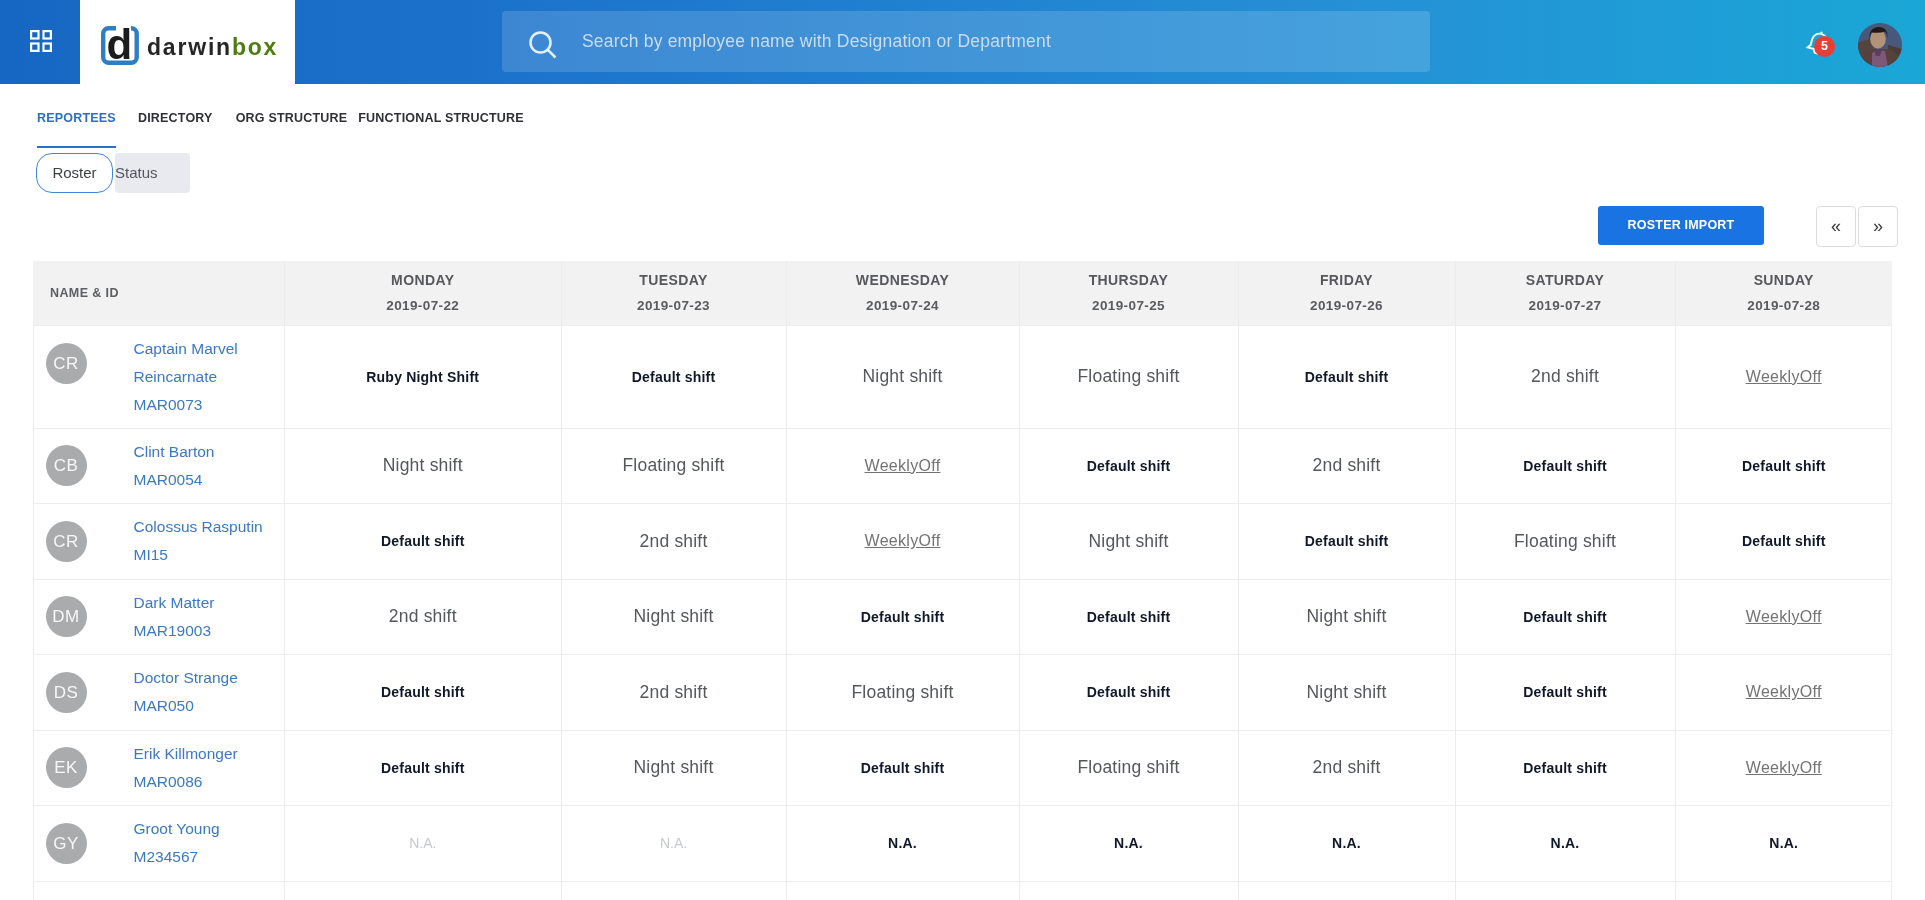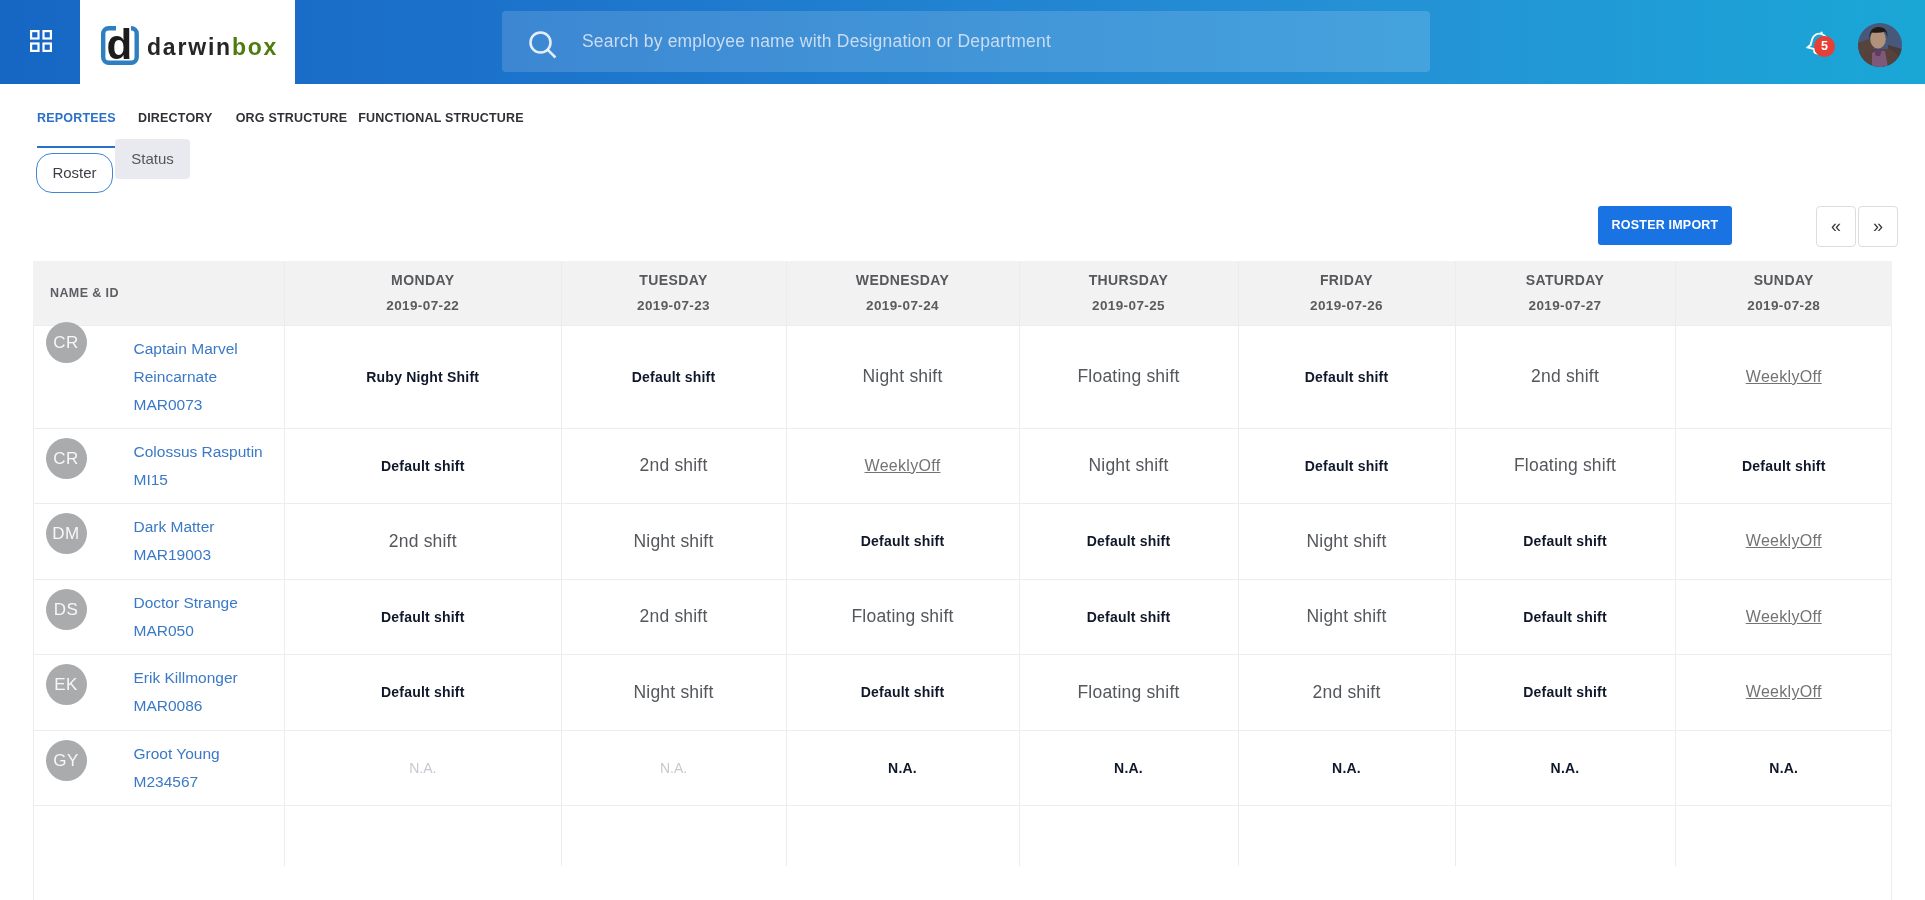--- a/index.html
+++ b/index.html
@@ -28,24 +28,24 @@
   letter-spacing:0.2px; color:#303136; }
 .nav a { display:inline-block; }
 .nav a:nth-child(1) { margin-right:22px; }
 .nav a:nth-child(2) { margin-right:23px; }
 .nav a:nth-child(3) { margin-right:11px; }
 .nav a.active { color:#2a70c8; border-bottom:2px solid #2a70c8; padding-bottom:21px; }
 
 .tab-roster { position:absolute; left:36px; top:153px; width:77px; height:40px; background:#fff;
   border:1.5px solid #3f86d8; border-radius:16px; font-size:15px; color:#3c3f44;
   text-align:center; line-height:37px; }
-.tab-status { position:absolute; left:115px; top:139px; width:75px; height:40px; background:#e8eaf0;
-  border-radius:4px; font-size:15px; color:#53565c; text-align:center; line-height:40px; }
-
-.btn-import { position:absolute; left:1598px; top:206px; width:134px; height:39px; background:#1a73e2;
+.tab-status { position:absolute; left:115px; top:153px; width:75px; height:40px; background:#e8eaf0;
+  border-radius:4px; font-size:15px; color:#53565c; text-align:left; line-height:40px; }
+
+.btn-import { position:absolute; left:1598px; top:206px; width:166px; height:39px; background:#1a73e2;
   border-radius:3px; color:#fff; font-size:12.5px; font-weight:700; letter-spacing:0.2px;
   text-align:center; line-height:39px; }
 .pg { position:absolute; top:206px; width:40px; height:41px; background:#fff; border:1px solid #dcdcdc;
   border-radius:4px; text-align:center; line-height:38px; font-size:18px; color:#3a3a3a; }
 .pg.prev { left:1816px; }
 .pg.next { left:1858px; }
 
 .tablewrap { position:absolute; left:33px; top:261px; width:1859px; }
 table { border-collapse:collapse; table-layout:fixed; width:1859px; }
 thead tr { height:64px; background:#f2f2f3; }
@@ -53,21 +53,21 @@
   vertical-align:middle; }
 th.namehdr { text-align:left; padding-left:17px; }
 th .day { font-size:14px; color:#56585c; display:block; margin-bottom:10px; }
 th .date { font-size:13.5px; color:#595b5e; display:block; }
 td, th { border-left:1px solid #ececef; }
 td { border-top:1px solid #ededef; text-align:center; vertical-align:middle; }
 td:first-child, th:first-child { border-left:none; }
 tbody tr.r1 { height:103px; }
 tbody tr.r { height:75.5px; }
 tbody tr.rend { height:60px; }
-.namecell { display:flex; }
+.namecell { display:flex; align-items:center; }
 .av { width:41px; height:41px; min-width:41px; border-radius:50%; background:#a9abad; color:#f7f7f7;
   font-size:17px; letter-spacing:0.5px; text-align:center; line-height:41px; margin-left:12.5px; }
 .r1 .av { transform:translateY(-13px); }
 .ntext { margin-left:47px; text-align:left; font-size:15.5px; line-height:28px; color:#3b79c6; }
 .s1 { font-size:14px; font-weight:700; letter-spacing:0.2px; color:#0f172a; }
 .s2 { font-size:17.5px; font-weight:400; letter-spacing:0.2px; color:#54575c; }
 .s3 { font-size:16px; letter-spacing:0.3px; color:#737373;text-decoration:underline; }
 .nal { font-size:14px; color:#c6c9ce; }
 </style>
 </head>
@@ -182,20 +182,35 @@
   <td class="s1">Default shift</td>
   <td class="s2">Night shift</td>
   <td class="s2">Floating shift</td>
   <td class="s1">Default shift</td>
   <td class="s2">2nd shift</td>
   <td class="s3">WeeklyOff</td>
 </tr>
 <tr class="r">
   <td>
             <div class="namecell">
+              <div class="av">CB</div>
+              <div class="ntext">Clint Barton<br>MAR0054</div>
+            </div>
+          </td>
+  <td class="s2">Night shift</td>
+  <td class="s2">Floating shift</td>
+  <td class="s3">WeeklyOff</td>
+  <td class="s1">Default shift</td>
+  <td class="s2">2nd shift</td>
+  <td class="s1">Default shift</td>
+  <td class="s1">Default shift</td>
+</tr>
+<tr class="r">
+  <td>
+            <div class="namecell">
               <div class="av">CR</div>
               <div class="ntext">Colossus Rasputin<br>MI15</div>
             </div>
           </td>
   <td class="s1">Default shift</td>
   <td class="s2">2nd shift</td>
   <td class="s3">WeeklyOff</td>
   <td class="s2">Night shift</td>
   <td class="s1">Default shift</td>
   <td class="s2">Floating shift</td>

